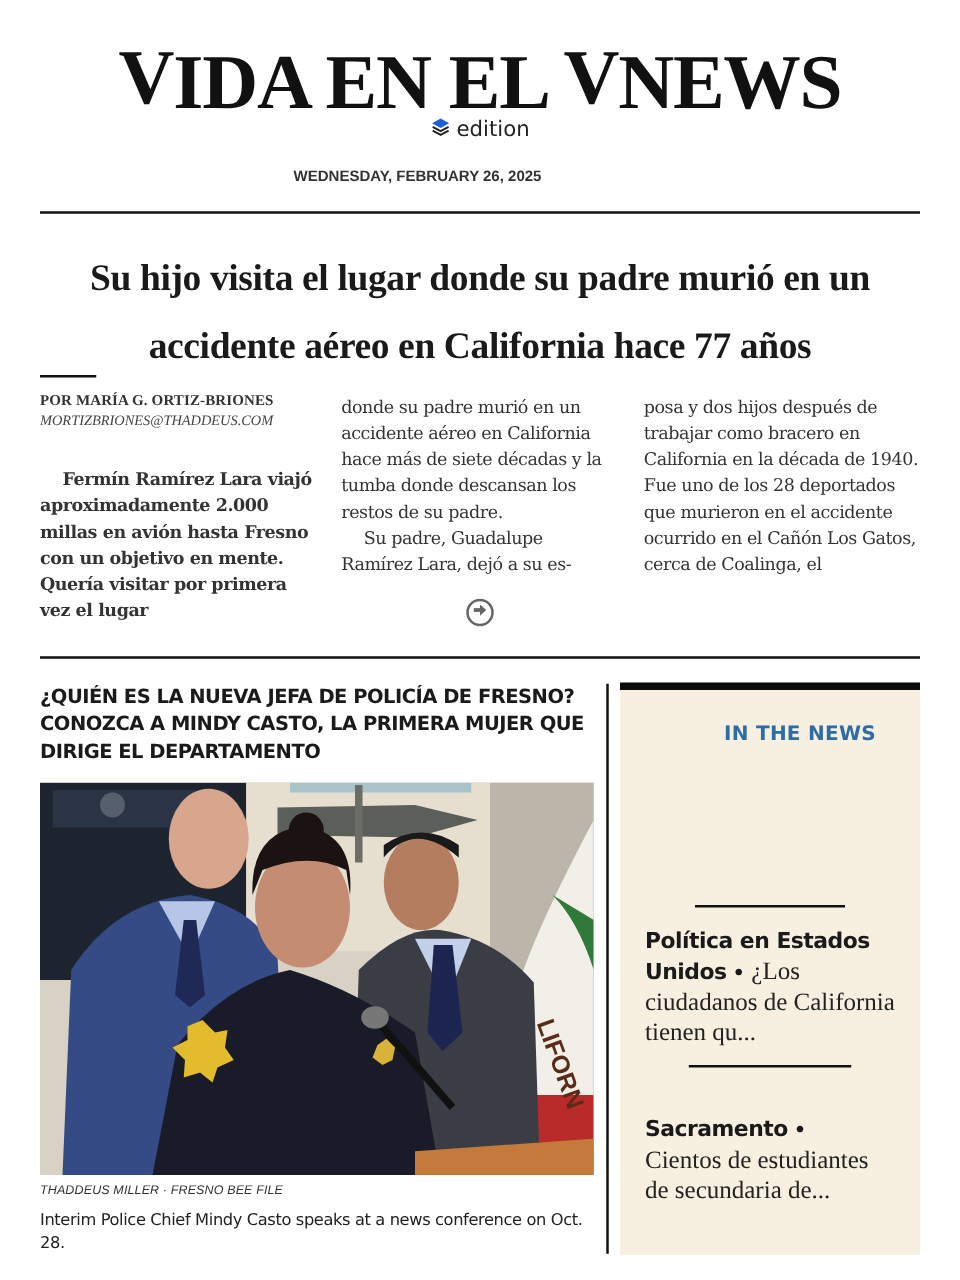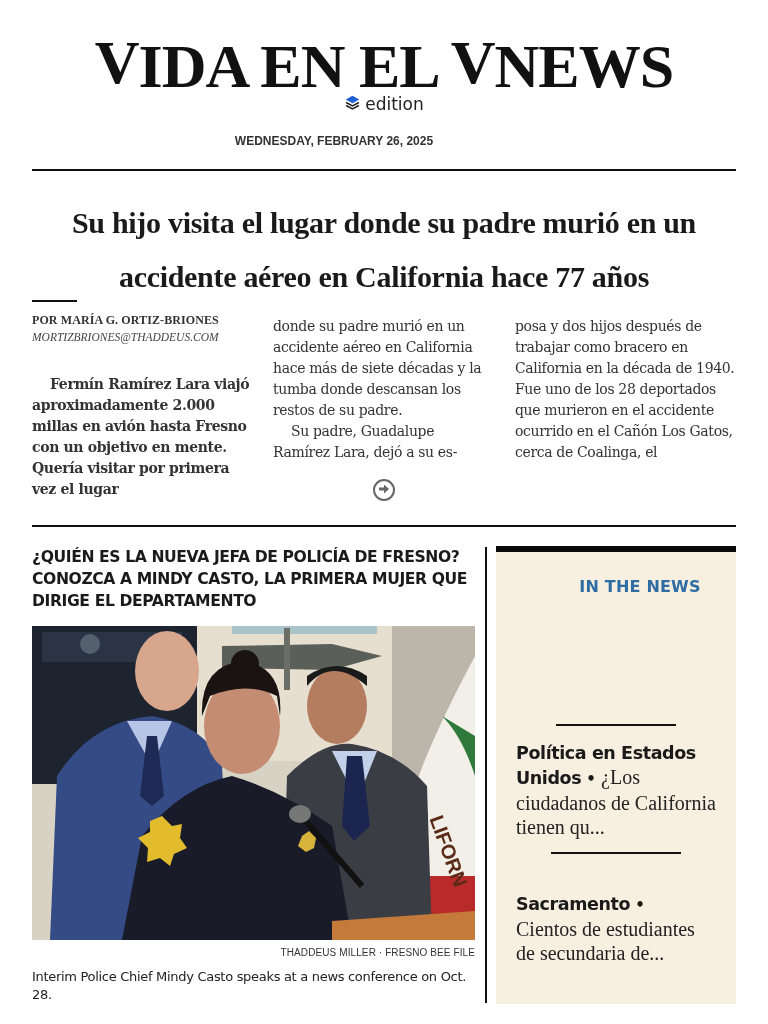--- a/index.html
+++ b/index.html
@@ -61,22 +61,22 @@
       position: absolute; left: 32px; top: 546px; width: 450px;
       font-family: "DejaVu Sans", sans-serif; font-weight: bold; font-size: 15.6px; line-height: 22px;
       color: #1a1a1a; letter-spacing: -0.4px; text-transform: uppercase;
     }
     .photo {
       position: absolute; left: 32px; top: 626px; width: 443px; height: 314px; overflow: hidden;
       background: #d9d4c8;
     }
     .photo svg { width: 100%; height: 100%; display: block; }
     .credit {
-      position: absolute; left: 32px; top: 947px; width: 443px; text-align: right;
-      font-family: "Liberation Sans", sans-serif; font-size: 10px; color: #333; letter-spacing: 0.1px;
+      position: absolute; left: 32px; top: 947px; width: 443px; 
+      font-family: "Liberation Sans", sans-serif; font-size: 10px; color: #333; letter-spacing: 0.1px; font-style: italic;
     }
     .caption {
       position: absolute; left: 32px; top: 968px; width: 443px;
       font-family: "DejaVu Sans", sans-serif; font-size: 13px; line-height: 18px; color: #222; letter-spacing: -0.3px;
     }
     .vline { position: absolute; left: 485px; top: 547px; width: 1.5px; height: 456px; background: #111; }
 
     .sidebar {
       position: absolute; left: 496px; top: 546px; width: 240px; height: 458px;
       background: #f7efe0; border-top: 6px solid #0b0b0b;

